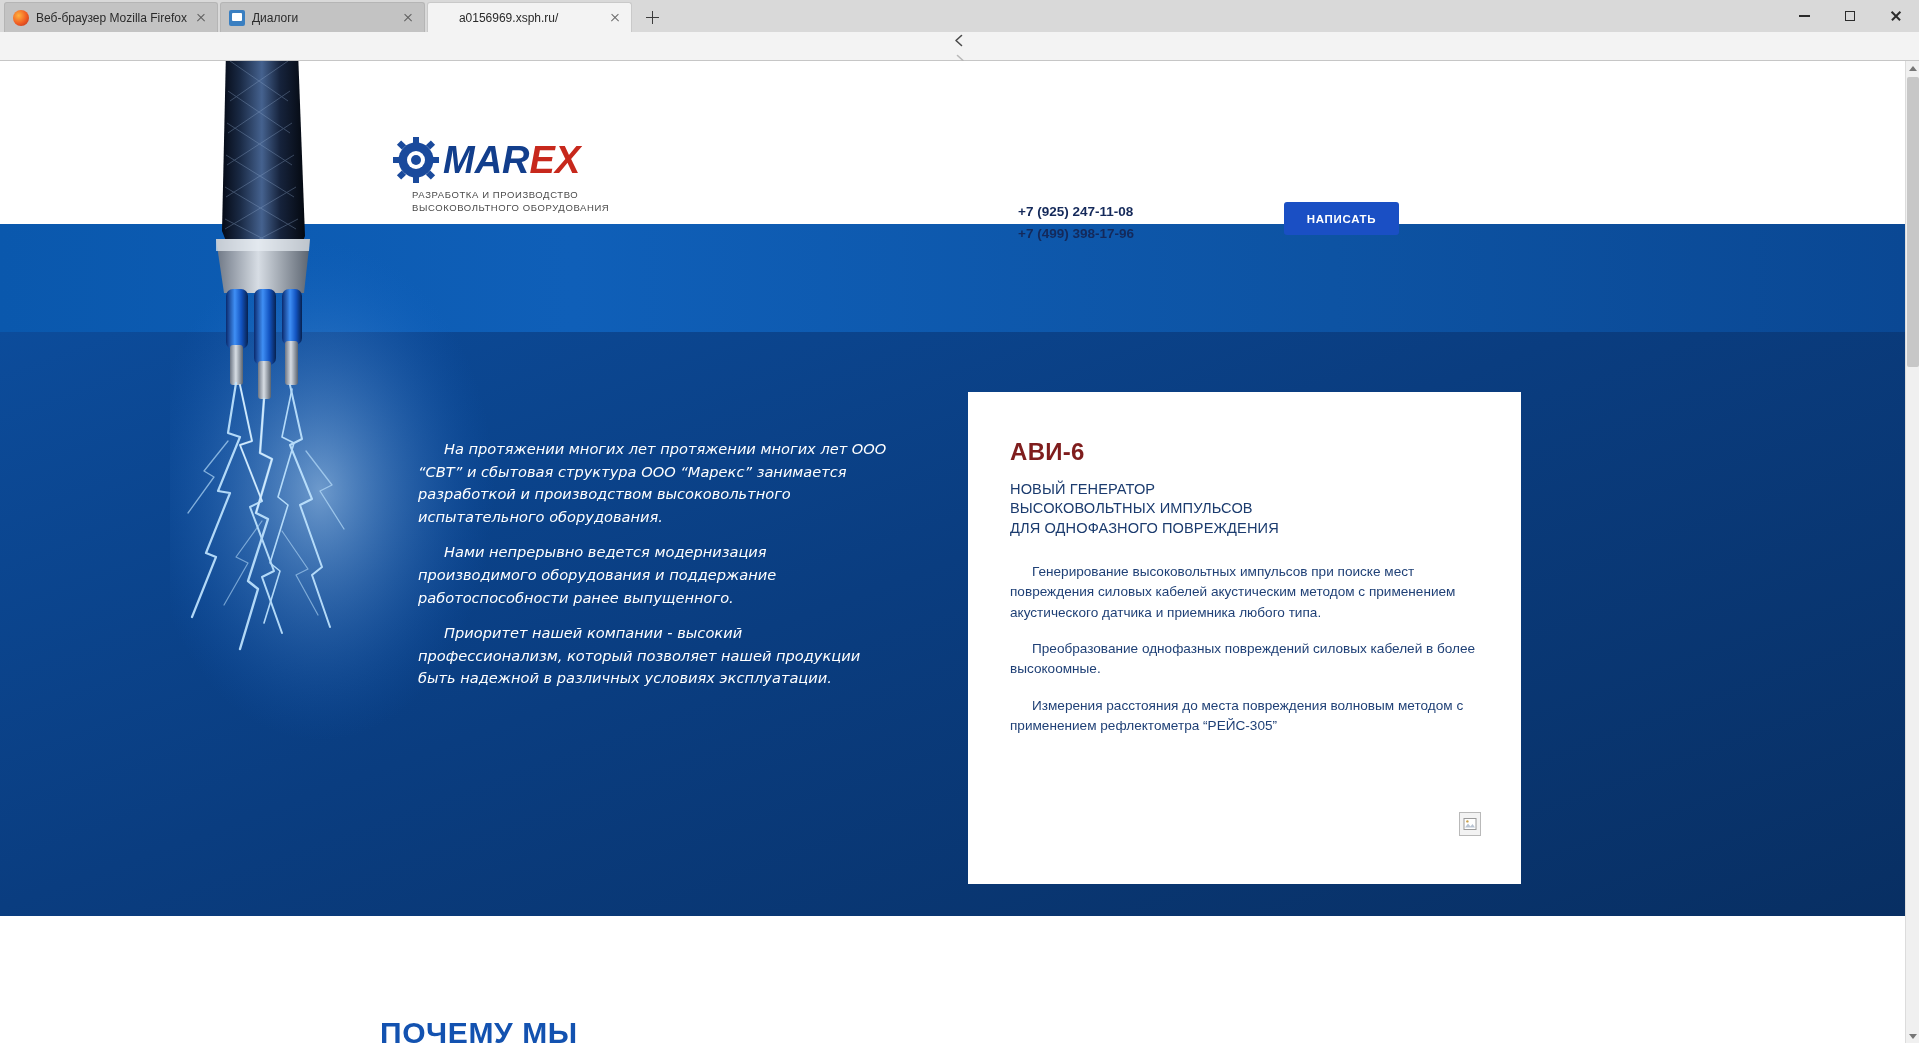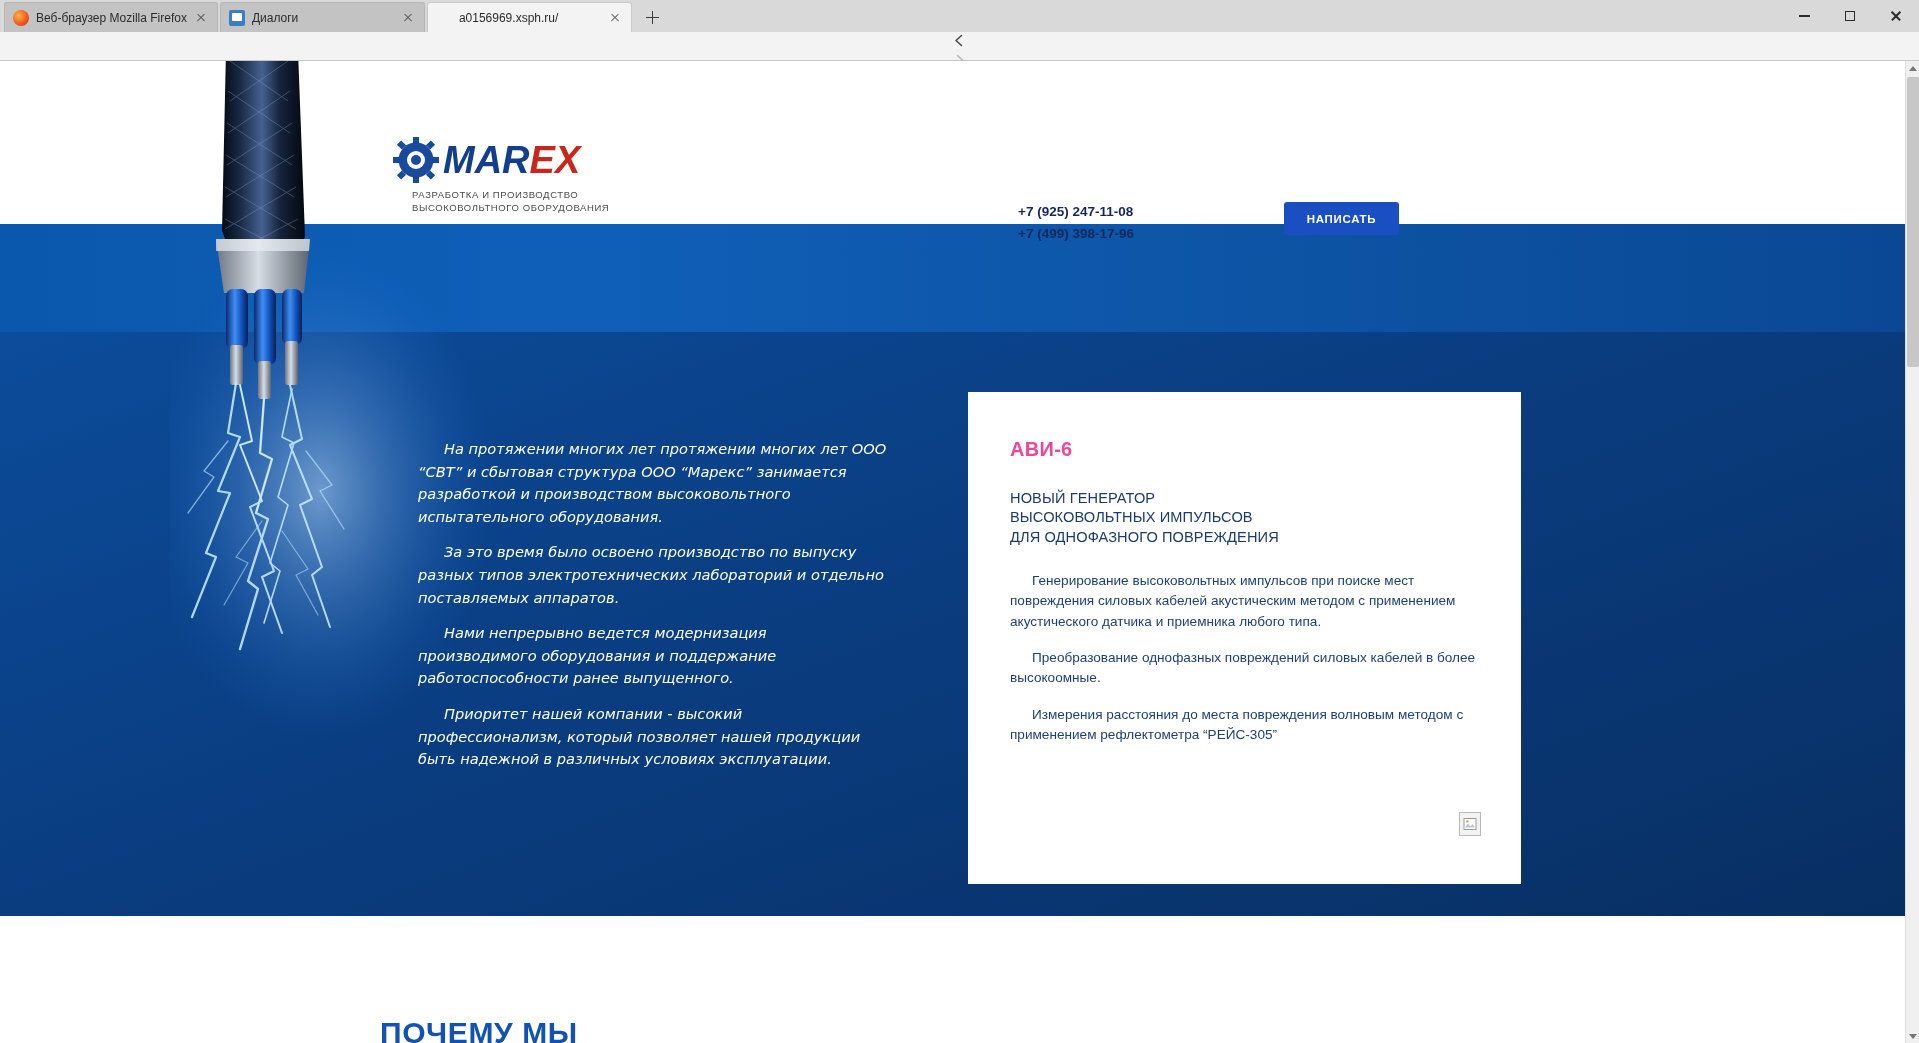--- a/index.html
+++ b/index.html
@@ -243,22 +243,22 @@
     line-height: 1.55;
   }
   .intro p { margin-bottom: 13px; text-indent: 26px; }
 
   .card {
     position: absolute; left: 968px; top: 331px; width: 553px; height: 492px;
     background: #ffffff; z-index: 6;
     padding: 46px 42px 0 42px;
   }
   .card h2 {
-    color: #ec4899; font-size: 20px; font-weight: bold; letter-spacing: .3px;
-    margin-bottom: 28px;
+    color: #7f1d1d; font-size: 24px; font-weight: bold; letter-spacing: .3px;
+    margin-bottom: 14px;
   }
   .card .kicker {
     color: #1b3b6e; font-size: 14.6px; line-height: 1.32; letter-spacing: .1px;
     text-transform: uppercase; margin-bottom: 24px;
   }
   .card .bullets p {
     color: #1f4076; font-size: 13.6px; line-height: 1.5; margin-bottom: 16px;
     text-indent: 22px;
   }
   .card-thumb {
@@ -520,21 +520,20 @@
             <div>+7 (925) 247-11-08</div>
             <div>+7 (499) 398-17-96</div>
           </div>
 
           <div class="cta">НАПИСАТЬ</div>
         </div>
 
 
         <div class="intro">
           <p>На протяжении многих лет протяжении многих лет ООО “СВТ” и сбытовая структура ООО “Марекс” занимается разработкой и производством высоковольтного испытательного оборудования.</p>
-          <p>За это время было освоено производство по выпуску разных типов электротехнических лабораторий и отдельно поставляемых аппаратов.</p>
           <p>Нами непрерывно ведется модернизация производимого оборудования и поддержание работоспособности ранее выпущенного.</p>
           <p>Приоритет нашей компании - высокий профессионализм, который позволяет нашей продукции быть надежной в различных условиях эксплуатации.</p>
         </div>
 
         <div class="card">
           <h2>АВИ-6</h2>
           <div class="kicker">
             <div>НОВЫЙ ГЕНЕРАТОР</div>
             <div>ВЫСОКОВОЛЬТНЫХ ИМПУЛЬСОВ</div>
             <div>ДЛЯ ОДНОФАЗНОГО ПОВРЕЖДЕНИЯ</div>

